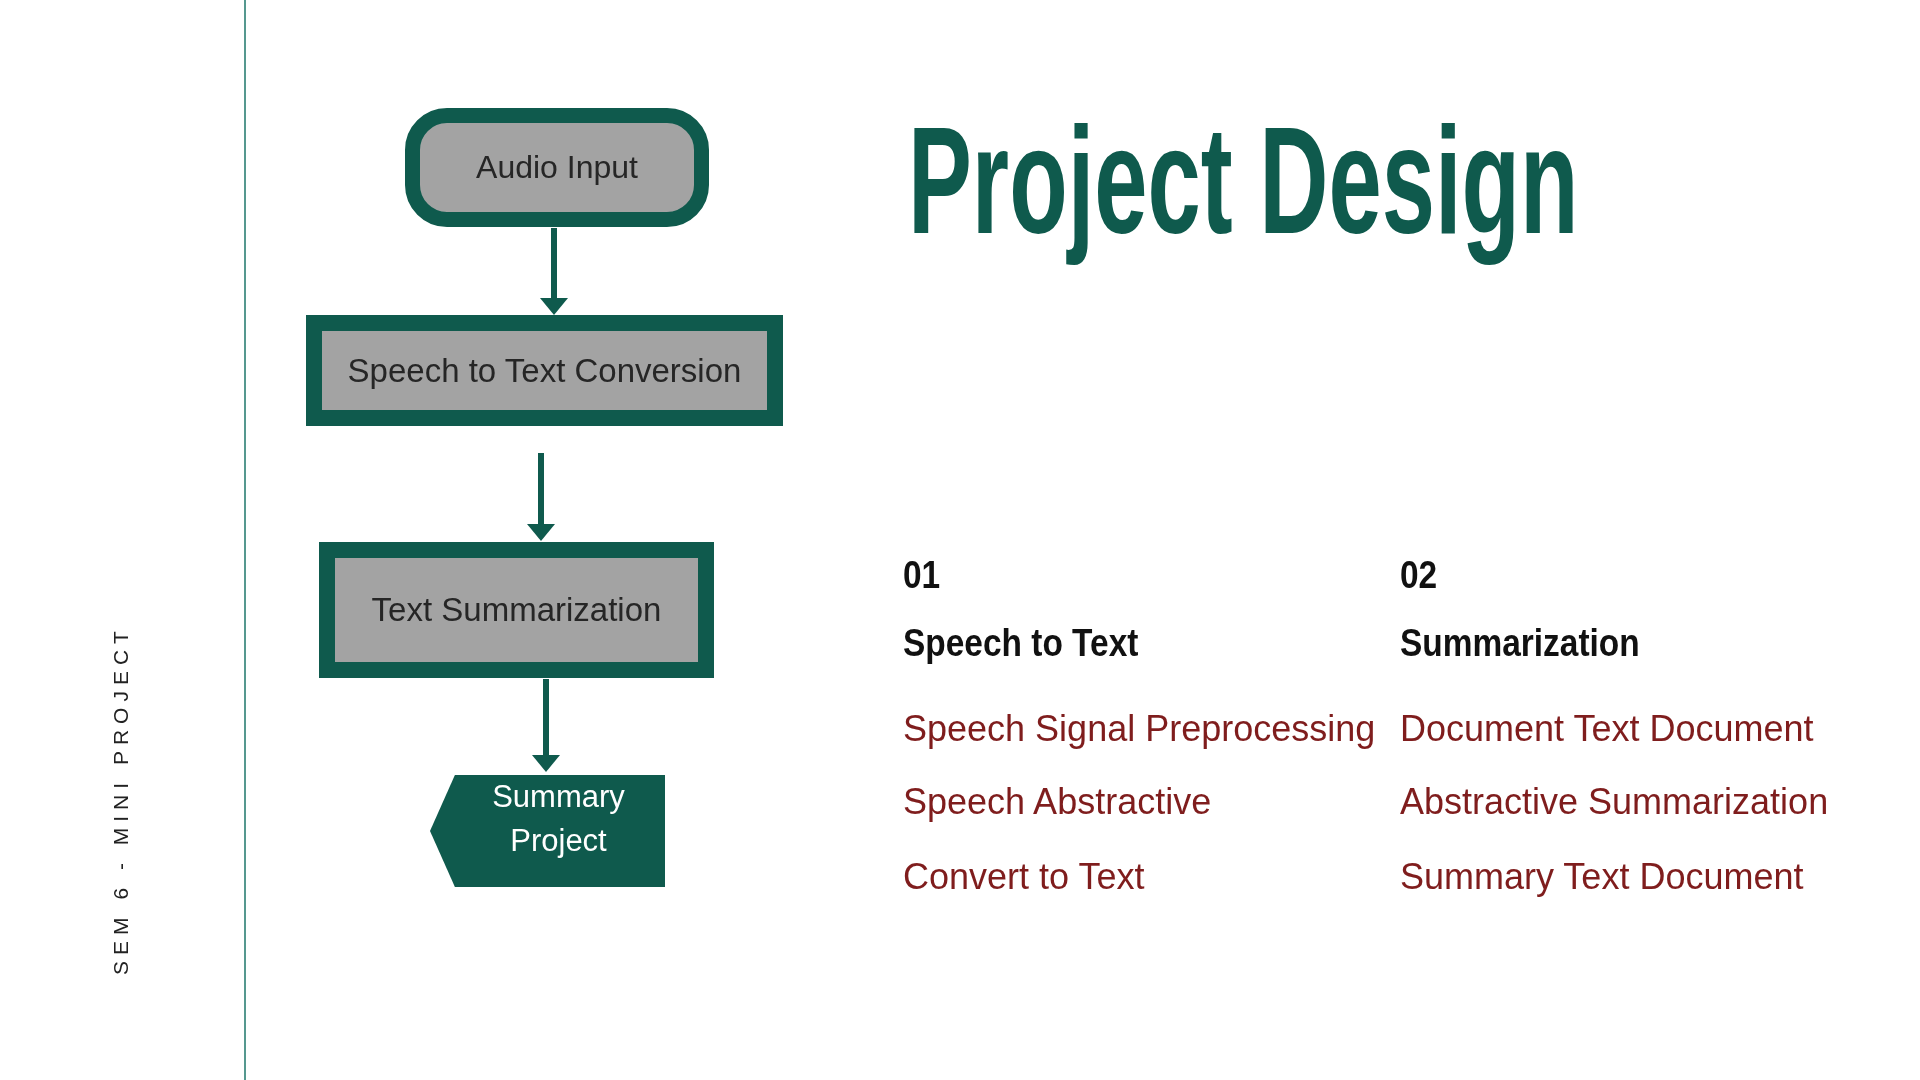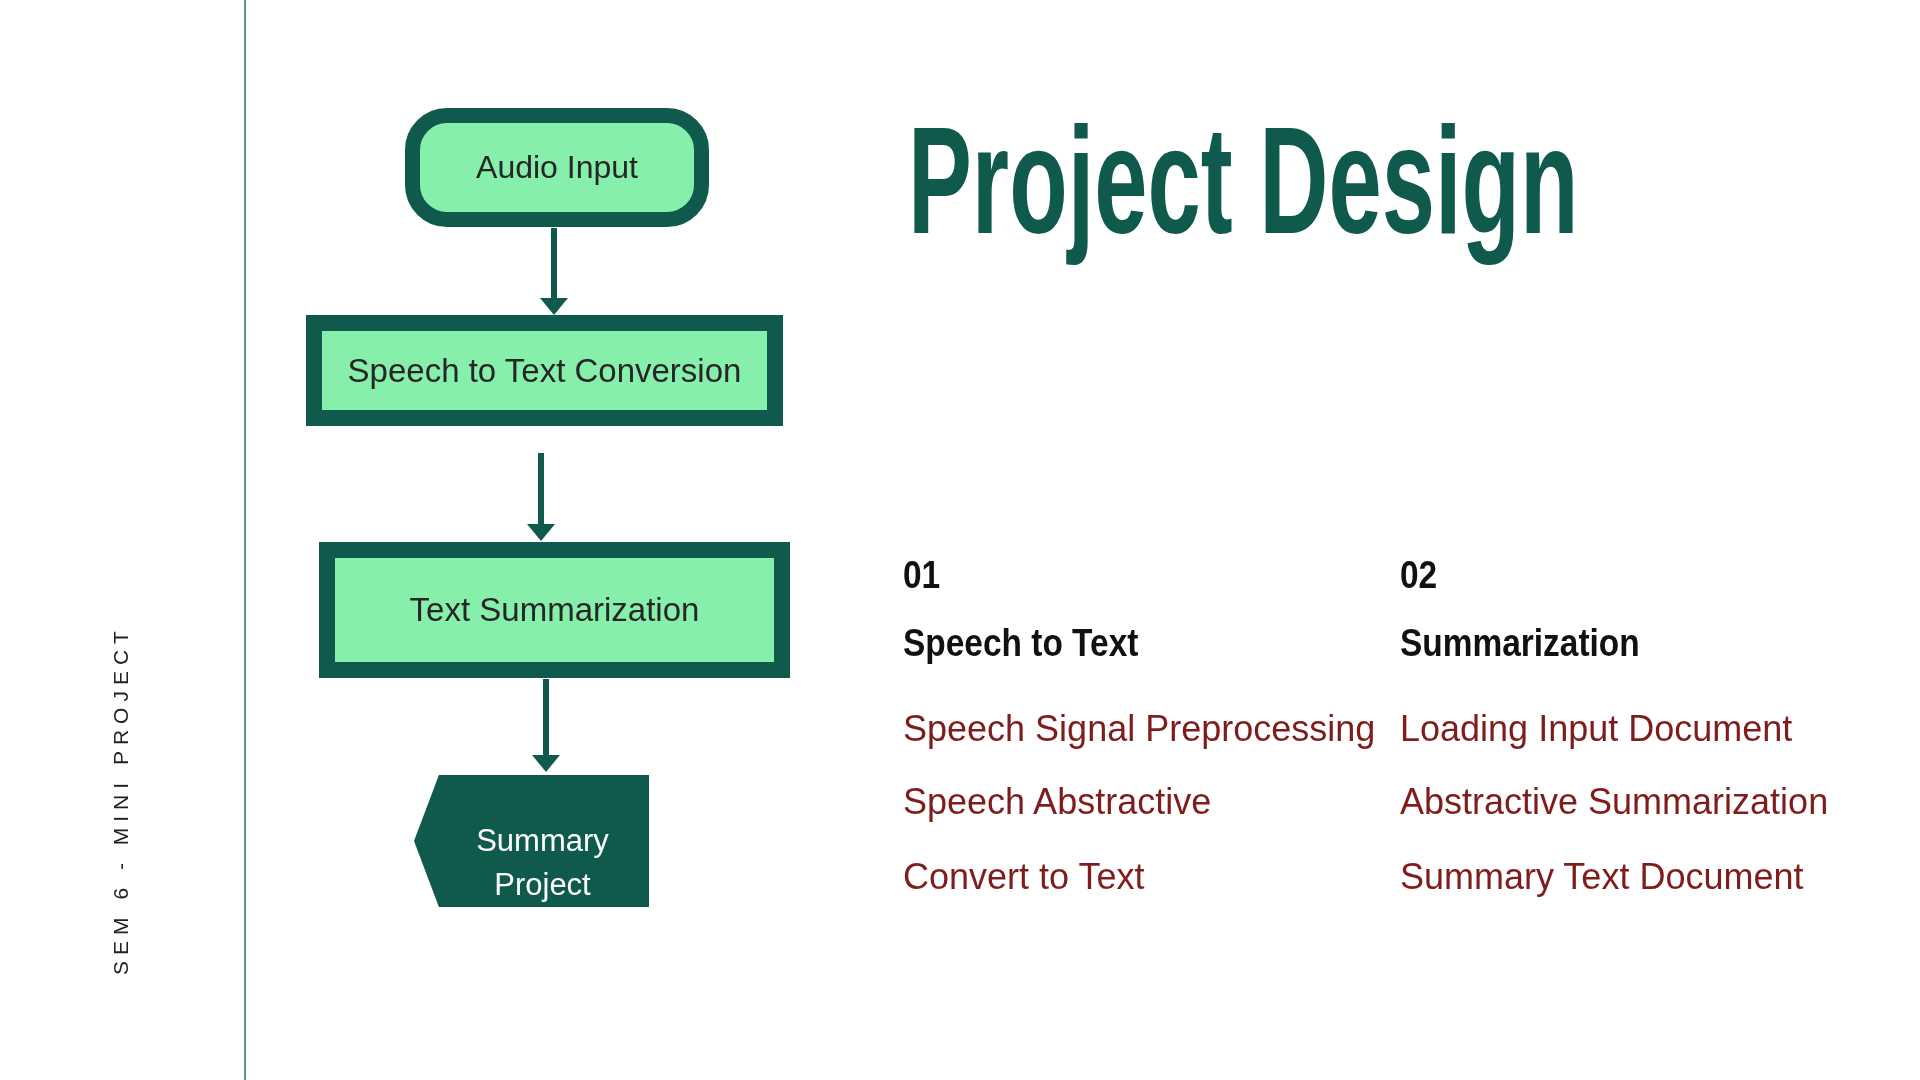--- a/index.html
+++ b/index.html
@@ -13,32 +13,32 @@
 
   
   .v-label{
     position:absolute;left:-79px;top:786px;width:400px;height:28px;
     transform:rotate(-90deg);
     font-size:21px;letter-spacing:6px;color:#222;text-align:center;line-height:28px;
     white-space:nowrap;
   }
 
   
-  .fc-node{position:absolute;box-sizing:border-box;background:#86efac;display:flex;align-items:center;justify-content:center;}
+  .fc-node{position:absolute;box-sizing:border-box;background:#a3a3a3;display:flex;align-items:center;justify-content:center;}
   .fc-label{font-size:33px;color:#262626;white-space:nowrap;}
   .fc-audio{left:405px;top:108px;width:304px;height:119px;border:15px solid #0F5A4D;border-radius:42px;}
   .fc-audio .fc-label{font-size:32px;}
   .fc-stt{left:306px;top:315px;width:477px;height:111px;border:16px solid #0F5A4D;}
-  .fc-ts{left:319px;top:542px;width:471px;height:136px;border:16px solid #0F5A4D;}
+  .fc-ts{left:319px;top:542px;width:395px;height:136px;border:16px solid #0F5A4D;}
 
   
   .fc-output{
-    position:absolute;left:414px;top:775px;width:235px;height:132px;background:#0F5A4D;
+    position:absolute;left:430px;top:775px;width:235px;height:112px;background:#0F5A4D;
     clip-path:polygon(10.6% 0, 100% 0, 100% 100%, 10.6% 100%, 0 50%);
-    display:flex;align-items:flex-end;justify-content:center;
+    display:flex;align-items:flex-start;justify-content:center;
   }
   .fc-output .out-text{padding-left:22px;text-align:center;color:#ffffff;font-size:31px;line-height:1.42;}
   .fc-output .out-text span{display:block;}
 
   
   .arrows{position:absolute;left:0;top:0;pointer-events:none;}
 
   
   .title{
     position:absolute;left:908px;top:104px;margin:0;
@@ -112,18 +112,18 @@
     <div class="col-number">01</div>
     <div class="col-heading">Speech to Text</div>
     <div class="col-item item-0">Speech Signal Preprocessing</div>
     <div class="col-item item-1">Speech Abstractive</div>
     <div class="col-item item-2">Convert to Text</div>
   </section>
 
   <section class="col col-2">
     <div class="col-number">02</div>
     <div class="col-heading">Summarization</div>
-    <div class="col-item item-0">Loading Input Document</div>
+    <div class="col-item item-0">Document Text Document</div>
     <div class="col-item item-2">Summary Text Document</div>
     <div class="col-item item-1">Abstractive Summarization</div>
   </section>
 
 </div>
 
 </body></html>

